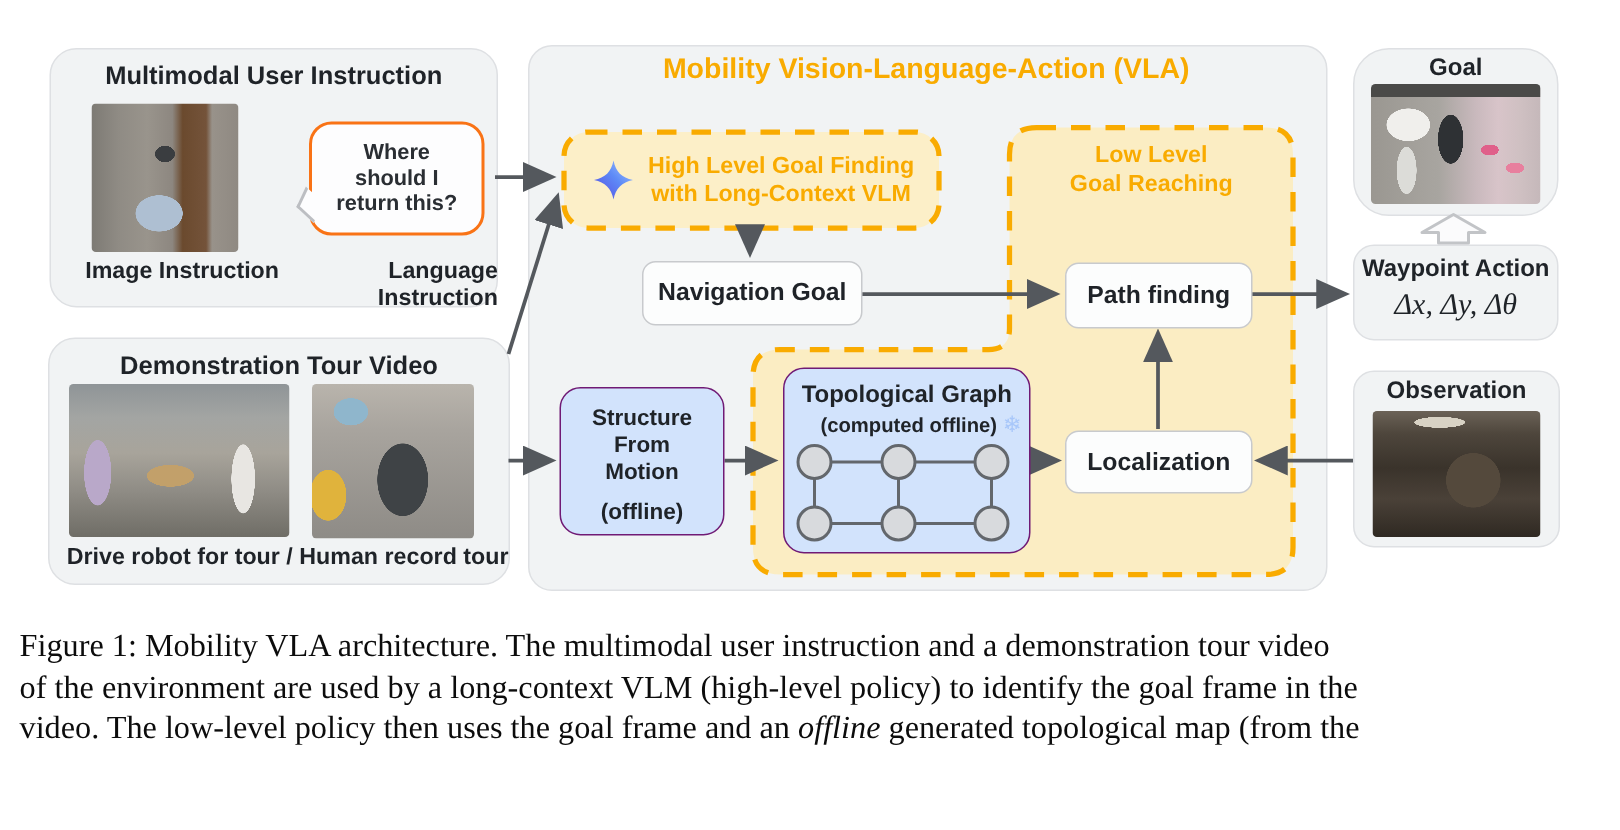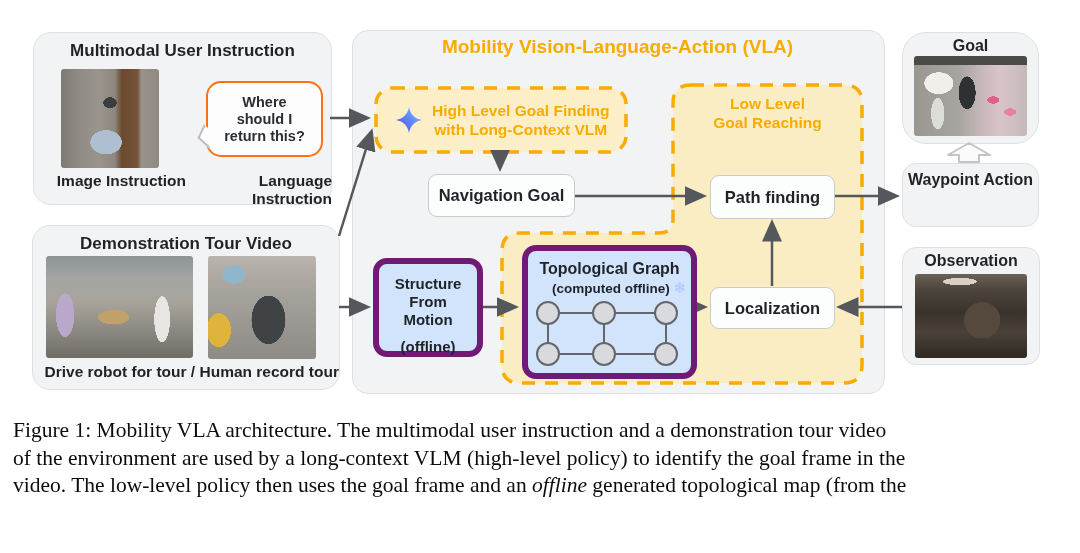--- a/index.html
+++ b/index.html
@@ -6,21 +6,21 @@
   .canvas{position:relative;width:1080px;height:553px;background:#ffffff;
           font-family:"Liberation Sans",sans-serif;color:#1f2328;overflow:hidden;}
   .panel{position:absolute;background:#F1F3F4;border:1px solid #DEE0E3;border-radius:18px;}
   .panel-title{position:absolute;left:0;right:0;top:8px;text-align:center;
                font-weight:bold;font-size:17px;color:#1f2328;}
   .photo{position:absolute;border-radius:3px;}
   .sub-label{position:absolute;font-weight:bold;font-size:15.5px;text-align:right;color:#1f2328;}
   .white-box{position:absolute;background:#FCFDFD;border:1.5px solid #C8CACD;border-radius:9px;
              display:flex;align-items:center;justify-content:center;
              font-weight:bold;font-size:16.5px;color:#1f2328;z-index:3;}
-  .blue-box{position:absolute;background:#D2E3FC;border:6px solid #701a75;border-radius:14px;z-index:3;}
+  .blue-box{position:absolute;background:#D2E3FC;border:1px solid #701a75;border-radius:14px;z-index:3;}
   .orange-text{color:#F9AB00;font-weight:bold;}
   .vla-title{position:absolute;left:352px;top:36px;width:531px;text-align:center;
              font-size:19px;font-weight:bold;color:#F9AB00;z-index:3;}
   .hl-content{position:absolute;left:380px;top:91px;width:243px;height:58px;z-index:3;
               display:flex;align-items:center;gap:10px;padding-left:16px;}
   .hl-text{font-size:15.5px;line-height:19px;text-align:center;}
   .ll-label{position:absolute;left:673px;top:94px;width:189px;z-index:3;text-align:center;
             font-size:15.5px;line-height:19px;}
   .bubble{position:absolute;left:172px;top:48px;width:113px;height:72px;background:#FDFDFE;
           border:2px solid #f97316;border-radius:15px;display:flex;flex-direction:column;
@@ -184,20 +184,21 @@
     </svg>
   </div>
 
   <div class="panel" style="left:902px;top:32px;width:135px;height:110px;border-radius:24px;">
     <div class="r-title">Goal</div>
     <div class="photo ph-goal" style="left:11px;top:23px;width:113px;height:80px;"></div>
   </div>
 
   <div class="panel" style="left:902px;top:163px;width:135px;height:62px;border-radius:14px;">
     <div class="r-title" style="top:7px;">Waypoint Action</div>
+    <div class="formula">Δx, Δy, Δθ</div>
   </div>
 
   <div class="panel" style="left:902px;top:247px;width:136px;height:116px;border-radius:14px;">
     <div class="r-title">Observation</div>
     <div class="photo ph-obs" style="left:12px;top:26px;width:112px;height:84px;"></div>
   </div>
 
   <div class="caption">
     <div>Figure 1: Mobility VLA architecture. The multimodal user instruction and a demonstration tour video</div>
     <div>of the environment are used by a long-context VLM (high-level policy) to identify the goal frame in the</div>

